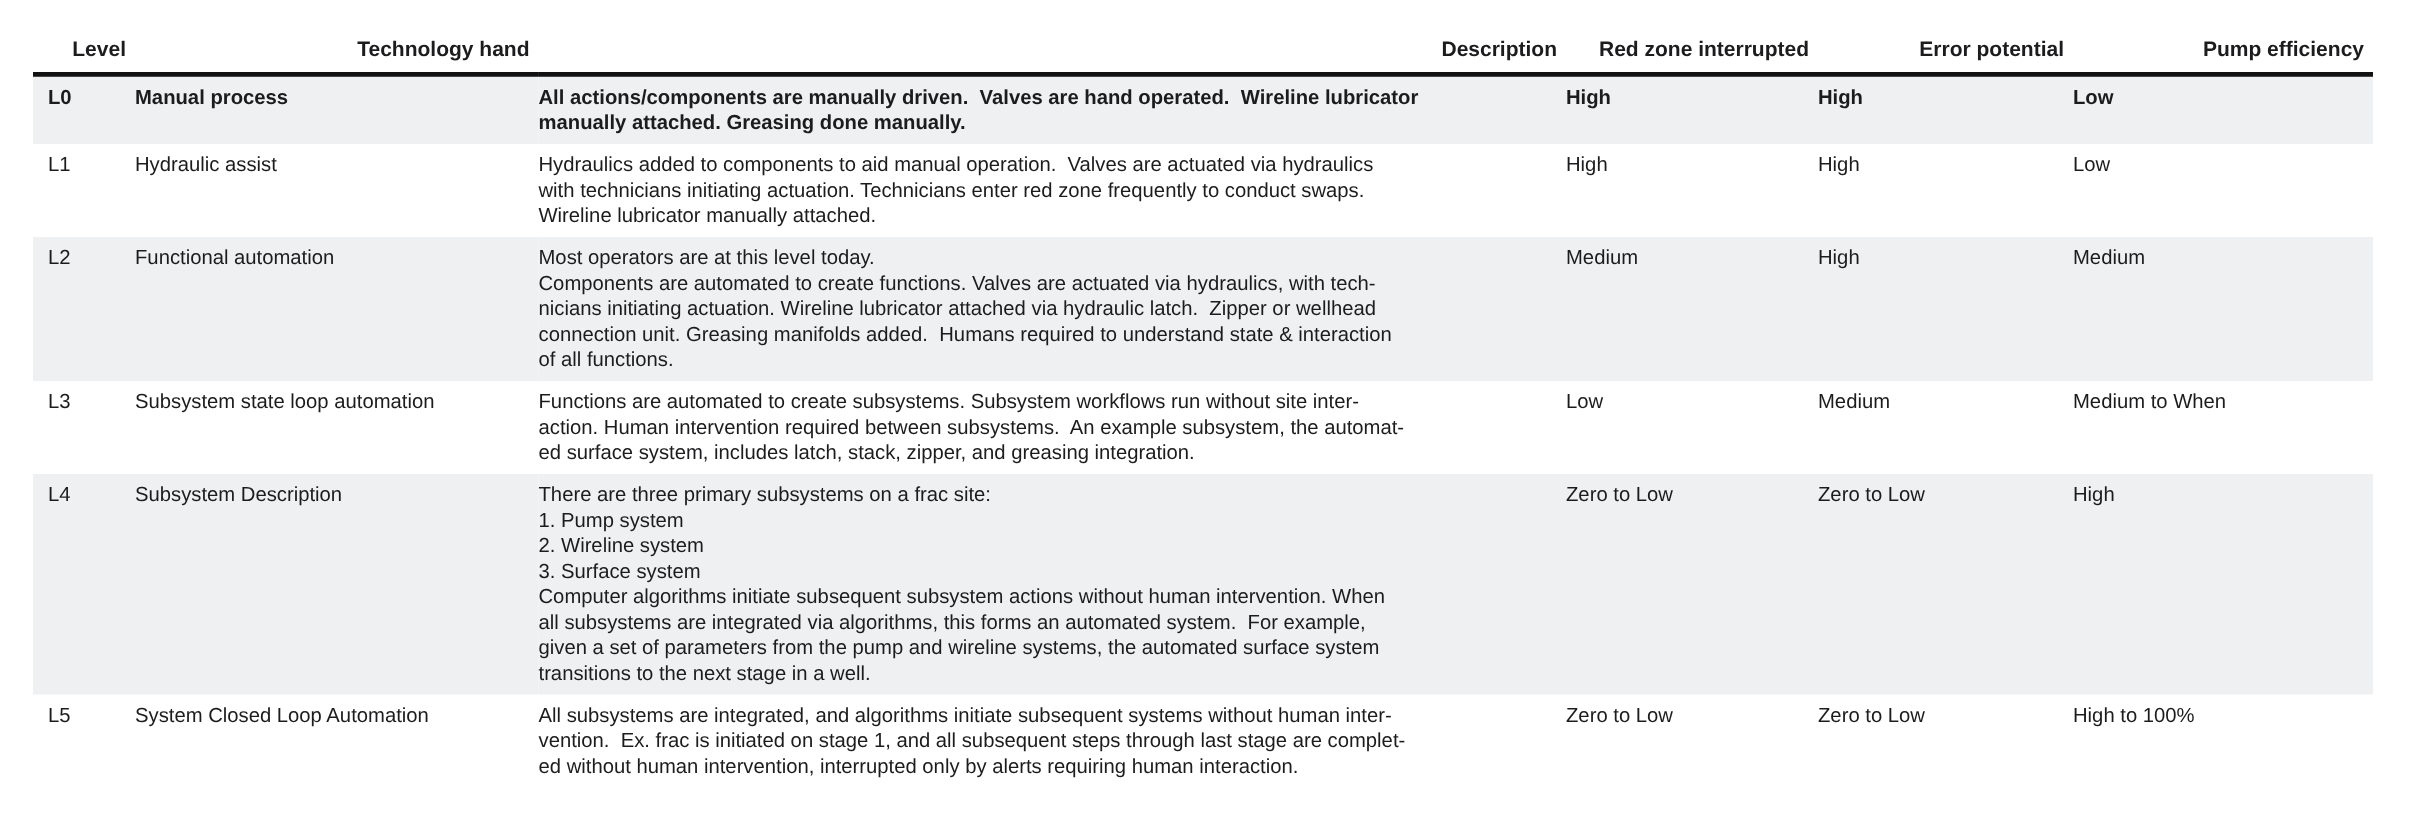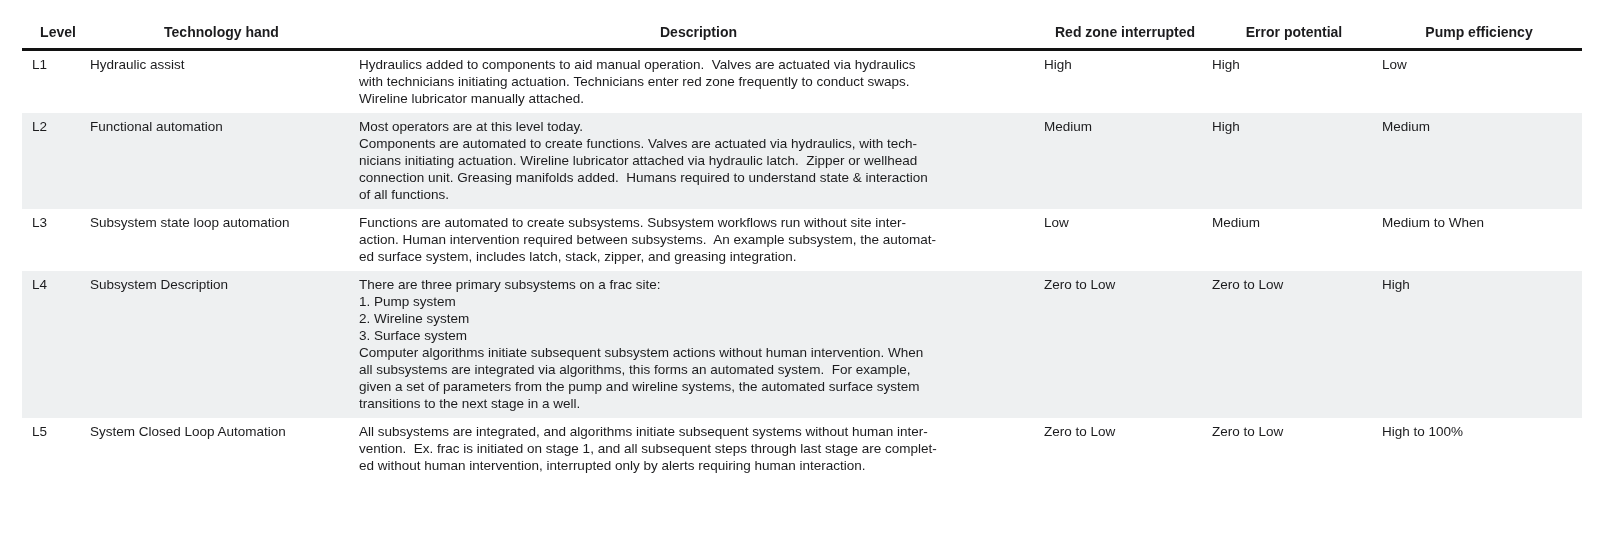--- a/index.html
+++ b/index.html
@@ -33,21 +33,21 @@
     font-weight: bold;
     margin-right: 6px;
   }
   table.levels {
     border-collapse: collapse;
     table-layout: fixed;
     width: 1560px;
     font-size: 13.5px;
   }
   thead th {
-    text-align: center;
+    text-align: right;
     font-weight: bold;
     font-size: 14px;
     padding: 4px 6px 8px 0;
     border-bottom: 3px solid var(--rule);
     white-space: pre;
     margin-top: 16px;
   }
   thead th:first-child, tbody td:first-child {
     padding-left: 10px;
   }
@@ -79,20 +79,28 @@
       <tr>
         <th>Level</th>
         <th>Technology hand</th>
         <th>Description</th>
         <th>Red zone interrupted</th>
         <th>Error potential</th>
         <th>Pump efficiency</th>
       </tr>
     </thead>
     <tbody>
+        <tr class="stripe bold">
+          <td>L0</td>
+          <td>Manual process</td>
+          <td><div class="desc-line">All actions/components are manually driven.  Valves are hand operated.  Wireline lubricator</div><div class="desc-line">manually attached. Greasing done manually.</div></td>
+          <td>High</td>
+          <td>High</td>
+          <td>Low</td>
+        </tr>
         <tr>
           <td>L1</td>
           <td>Hydraulic assist</td>
           <td><div class="desc-line">Hydraulics added to components to aid manual operation.  Valves are actuated via hydraulics</div><div class="desc-line">with technicians initiating actuation. Technicians enter red zone frequently to conduct swaps.</div><div class="desc-line">Wireline lubricator manually attached.</div></td>
           <td>High</td>
           <td>High</td>
           <td>Low</td>
         </tr>
         <tr class="stripe">
           <td>L2</td>

